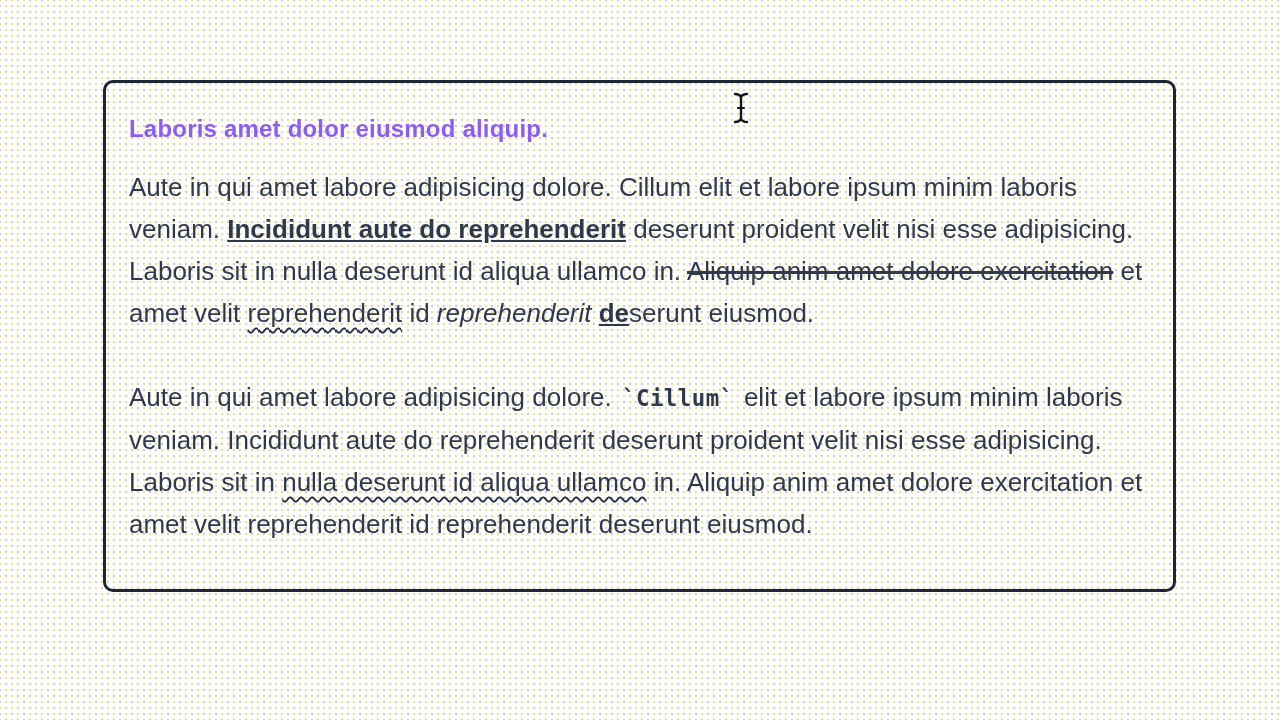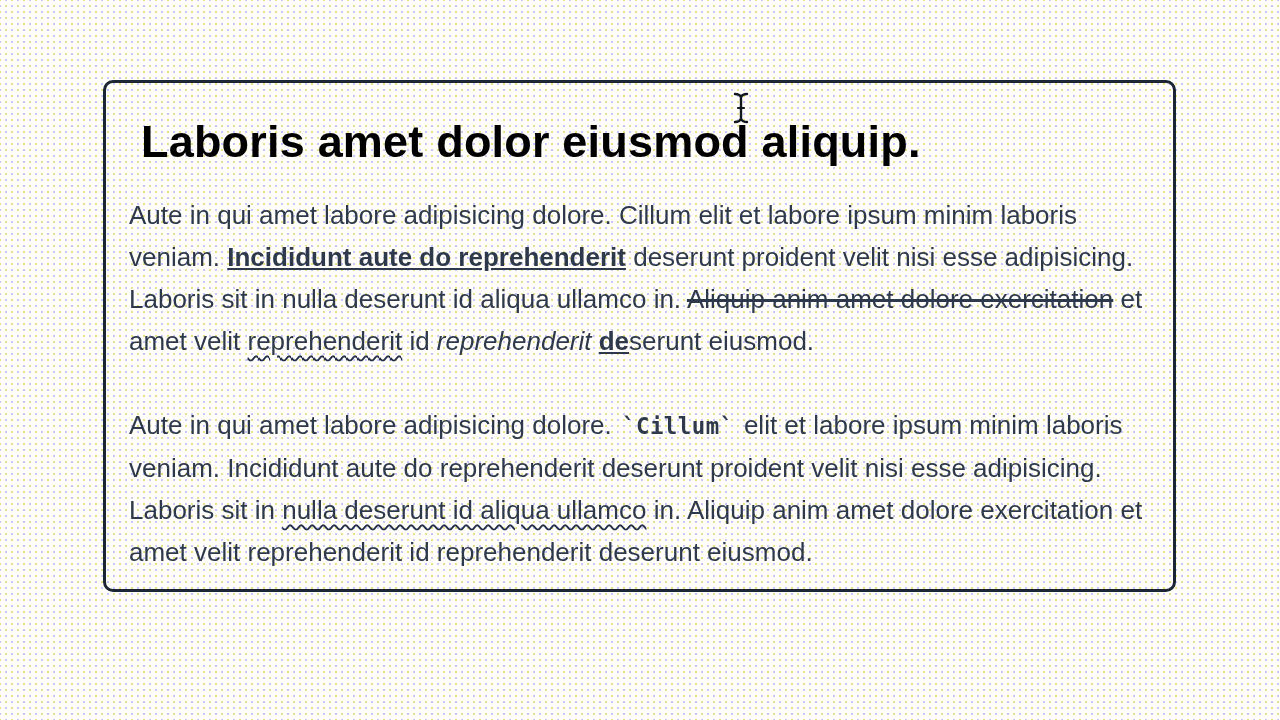--- a/index.html
+++ b/index.html
@@ -24,26 +24,26 @@
     top: 80px;
     width: 1073px;
     height: 512px;
     border: 3px solid #1c2534;
     border-radius: 10px;
     padding: 30px 23px 30px 23px;
     background: transparent;
   }
 
   h1.doc-heading {
-    font-size: 45px;
+    font-size: 24px;
     line-height: 1.3;
     font-weight: 700;
     letter-spacing: 0.2px;
-    color: #000000;
-    margin: 0 0 22px 12px;
+    color: #8b5cf6;
+    margin: 0 0 22px 0;
   }
 
   p.doc-paragraph {
     font-size: 26px;
     line-height: 42px;
     color: #2e3a4c;
     margin: 0 0 42px 0;
   }
   p.doc-paragraph:last-child { margin-bottom: 2px; }
 

